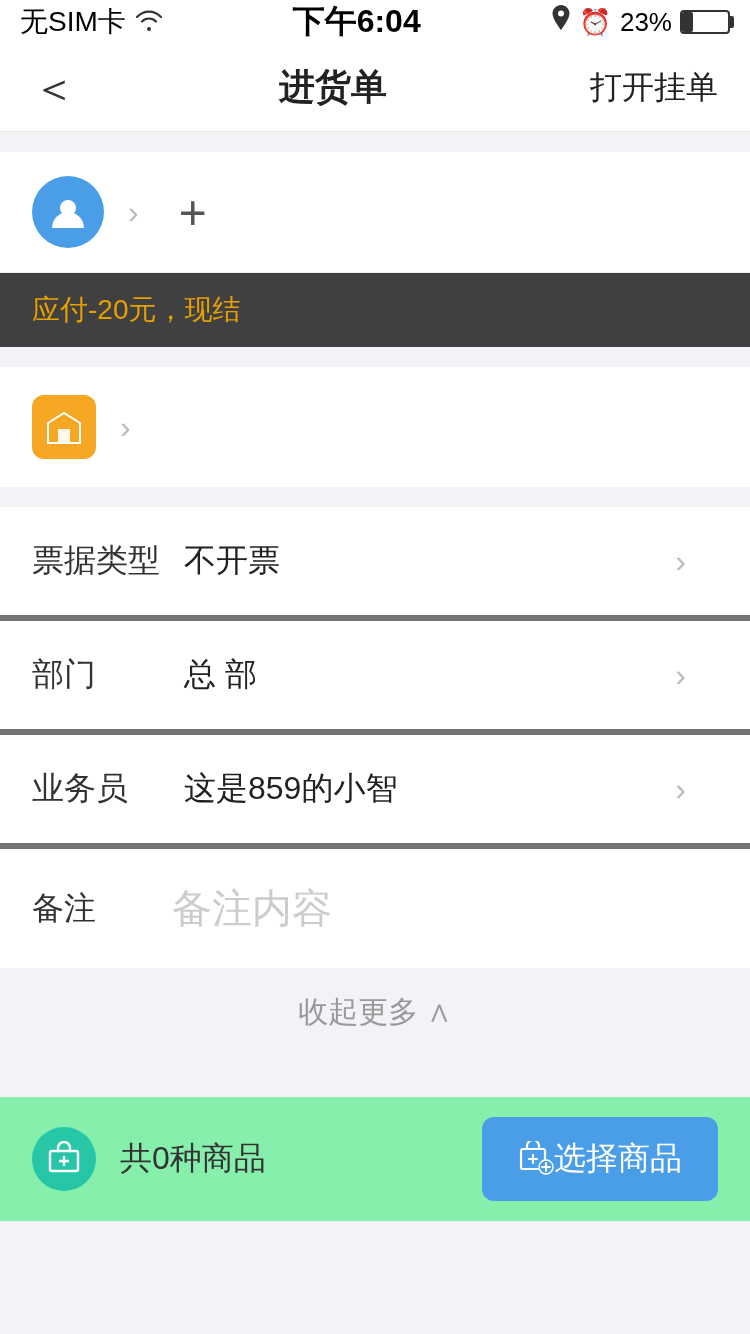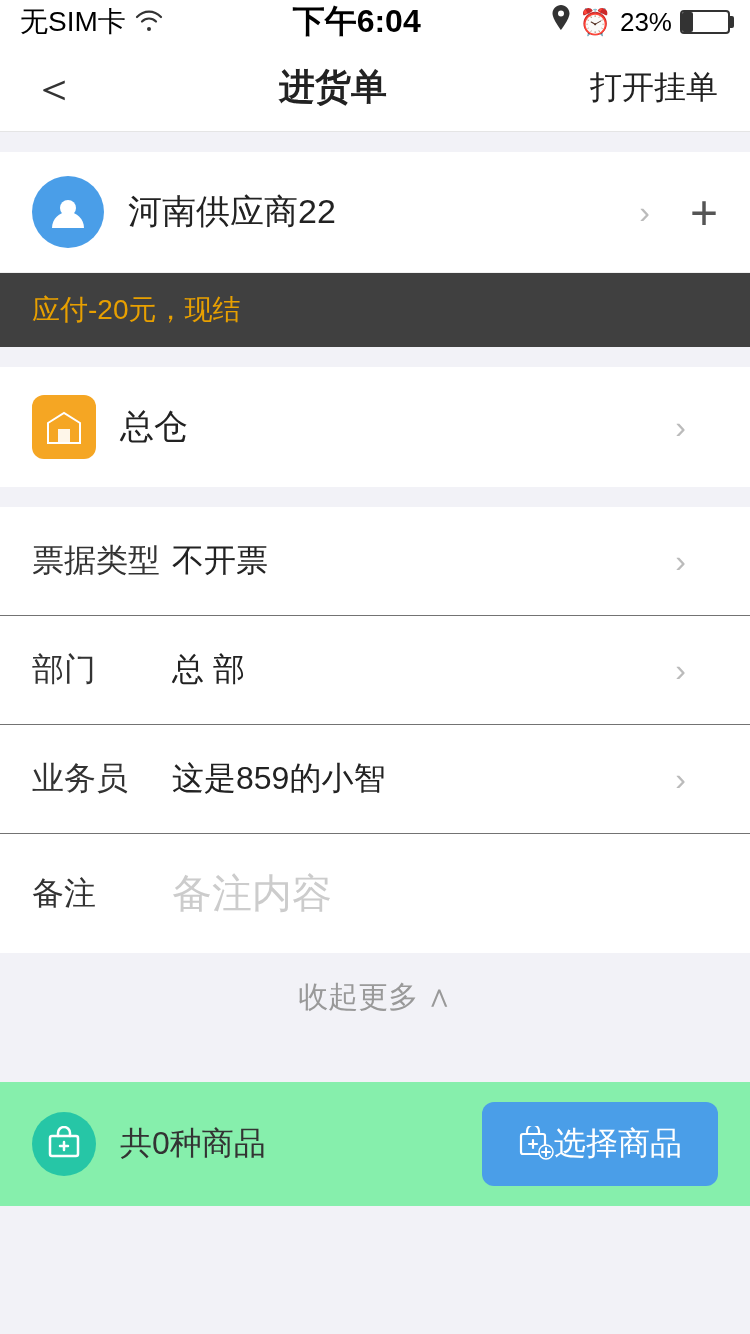--- a/index.html
+++ b/index.html
@@ -130,32 +130,33 @@
       font-size: 34px;
       color: #222;
     }
 
     
     .form-row {
       display: flex;
       align-items: center;
       padding: 32px 32px;
       background: #fff;
-      border-top: 1px solid #737373;
+      border-top: 6px solid #737373;
     }
     .form-label {
       font-size: 32px;
       color: #333;
       width: 140px;
       flex-shrink: 0;
     }
     .form-value {
       flex: 1;
       font-size: 32px;
       color: #222;
+      margin-left: 12px;
     }
     .form-placeholder {
       flex: 1;
       font-size: 40px;
       color: #ccc;
     }
 
     
     .collapse-row {
       background: #f2f2f7;
@@ -238,39 +239,37 @@
 <div class="section-gap"></div>
 
 <div class="card">
   <div class="supplier-row">
     <div class="supplier-avatar">
       <svg viewBox="0 0 40 40" xmlns="http://www.w3.org/2000/svg">
         <circle cx="20" cy="16" r="8" fill="#fff"></circle>
         <path d="M4 36c0-8.837 7.163-16 16-16s16 7.163 16 16" fill="#fff"></path>
       </svg>
     </div>
-    <span class="supplier-name">河南供应商22</span>
     <span class="chevron">›</span>
     <span class="add-btn">+</span>
   </div>
   <div class="notice-banner">应付-20元，现结</div>
 </div>
 
 <div class="section-gap"></div>
 
 <div class="card">
   <div class="warehouse-row">
     <div class="warehouse-icon">
       <svg viewBox="0 0 36 36" xmlns="http://www.w3.org/2000/svg">
         <path d="M2 14L18 4l16 10v20H2V14z" fill="none" stroke="#fff" stroke-width="2"></path>
         <rect x="12" y="20" width="12" height="14" fill="#fff" opacity="0.9"></rect>
         <rect x="2" y="14" width="32" height="20" fill="none"></rect>
       </svg>
     </div>
-    <span class="warehouse-name">总仓</span>
     <span class="chevron">›</span>
   </div>
 </div>
 
 <div class="section-gap"></div>
 
 <div class="card">
 
   <div class="form-row" style="border-top:none;">
     <span class="form-label">票据类型</span>

